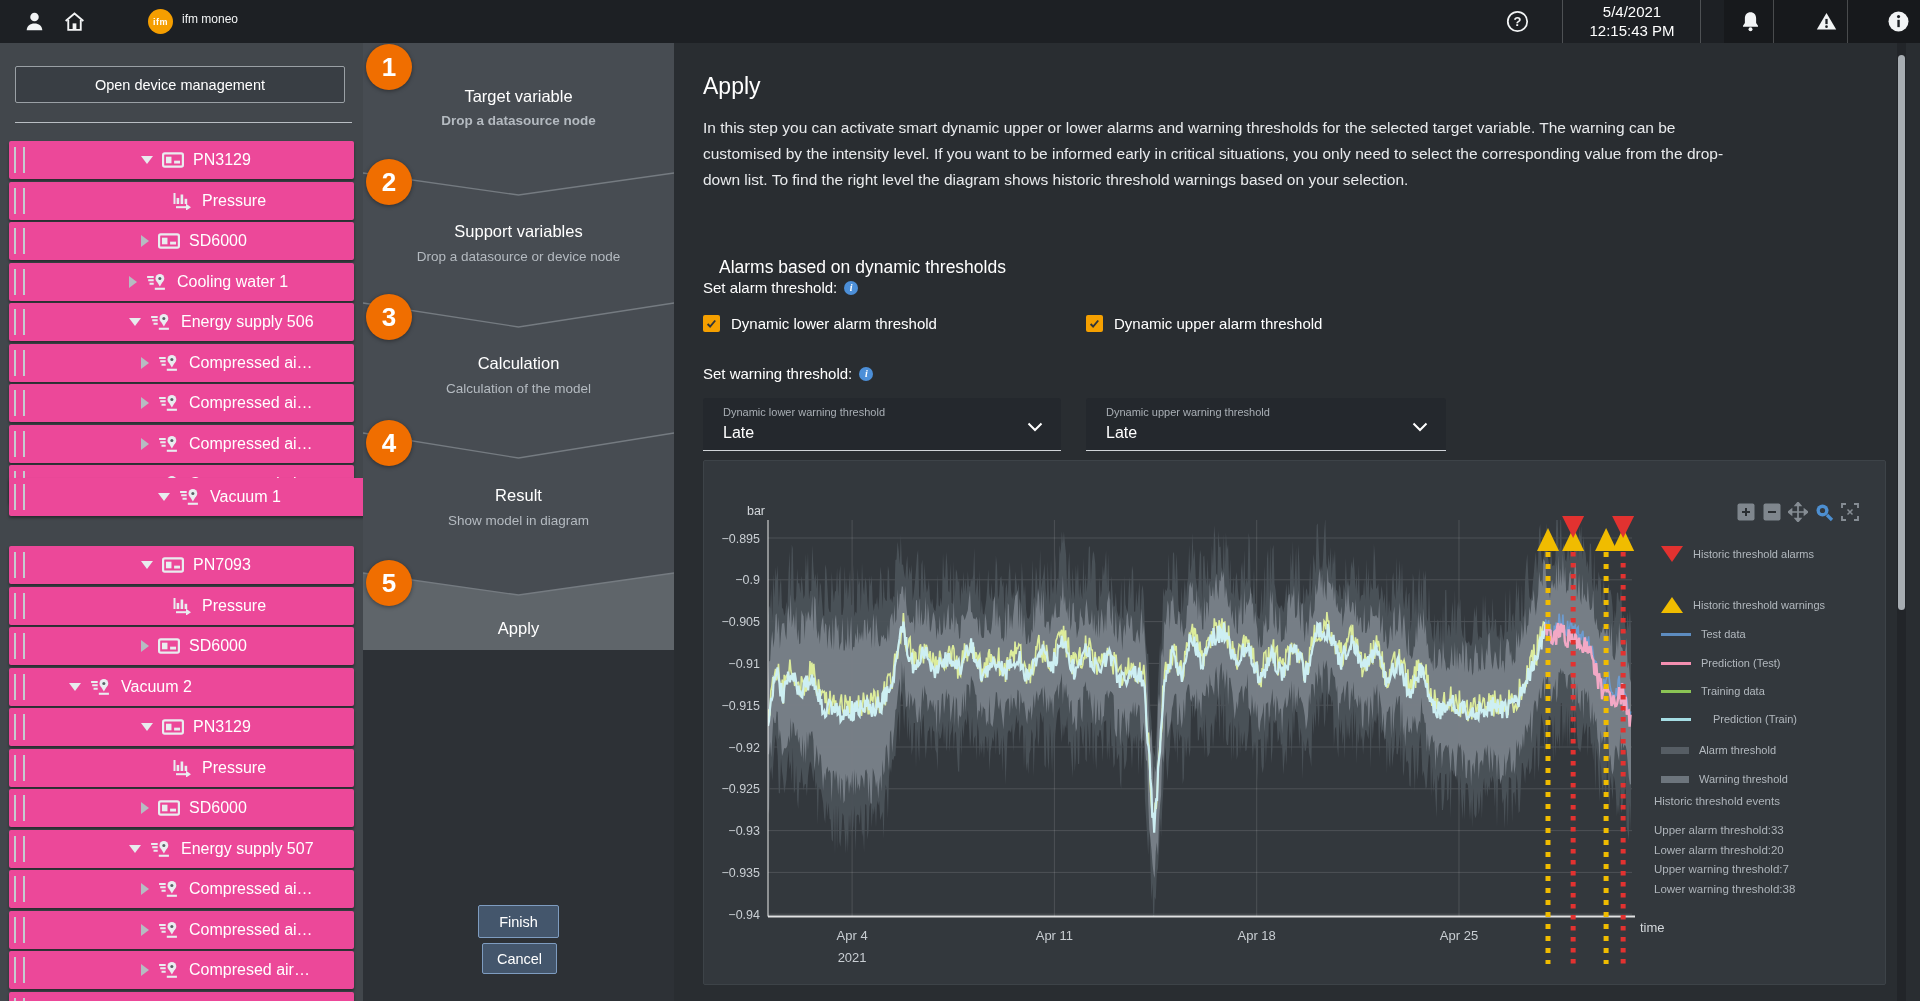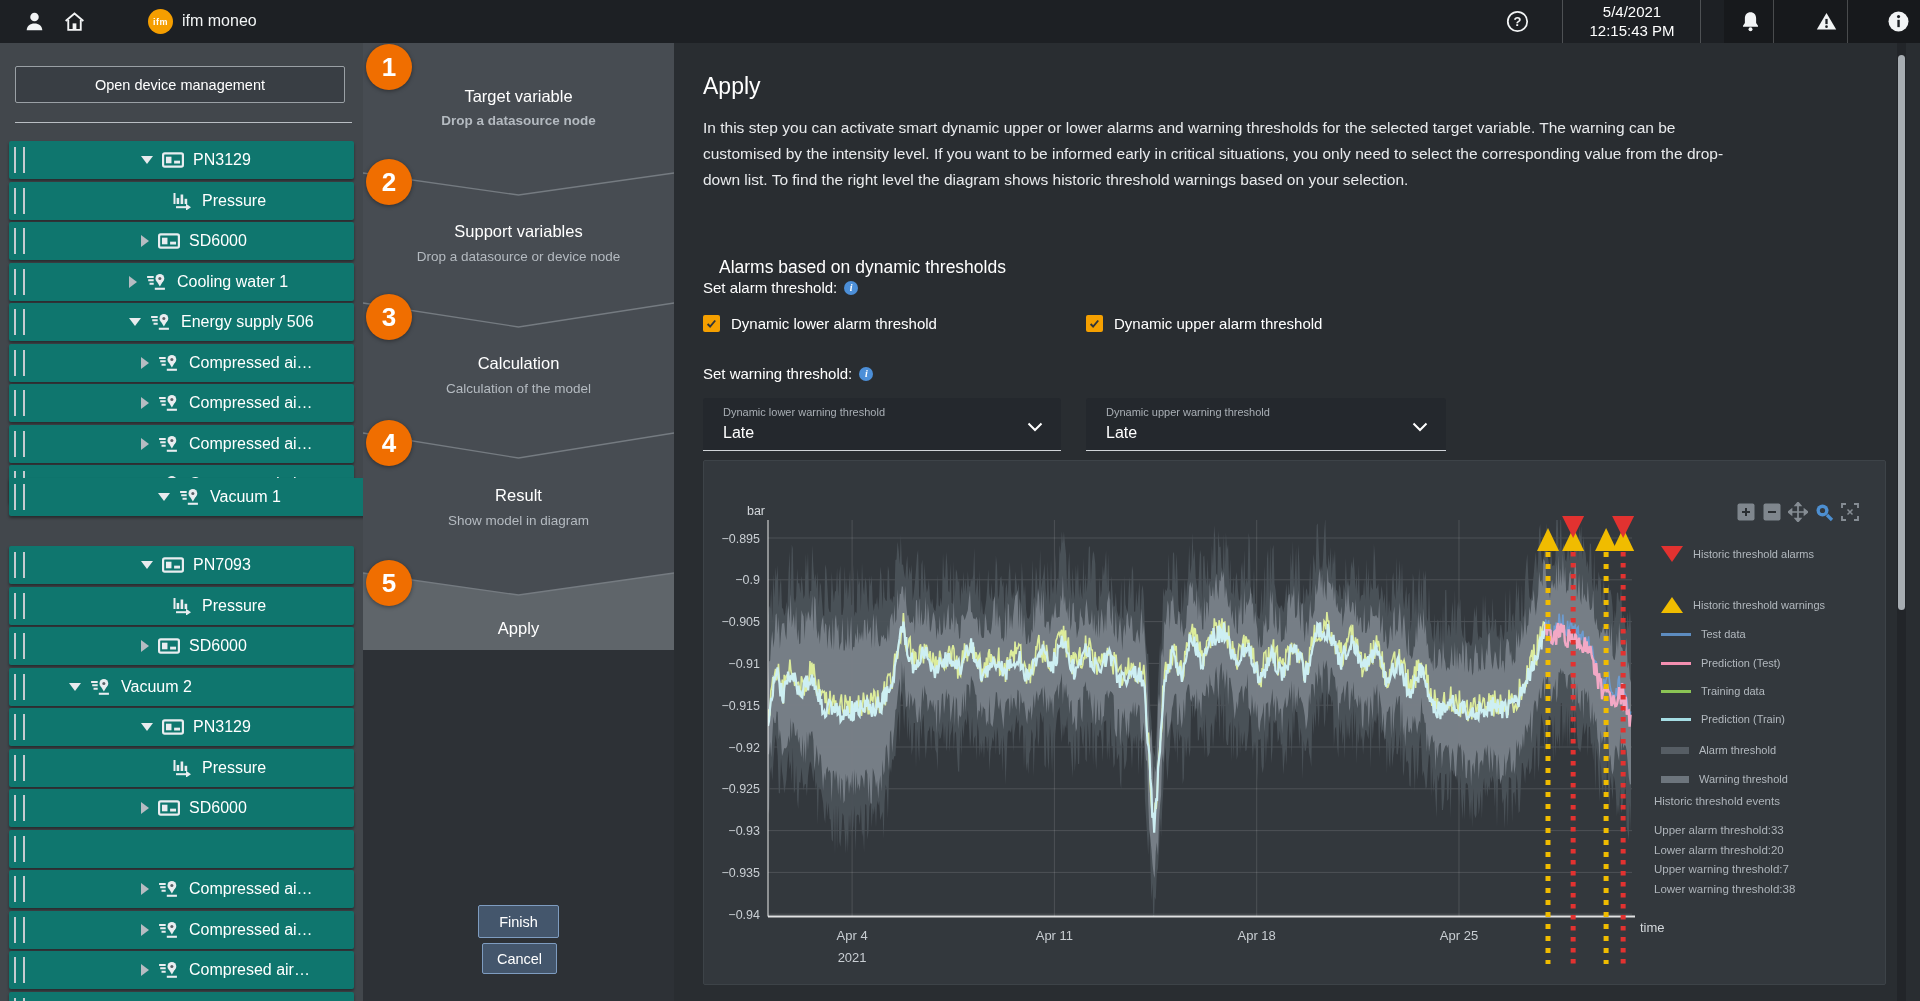--- a/index.html
+++ b/index.html
@@ -5,29 +5,29 @@
   html,body{margin:0;padding:0;background:#17191c;}
   body{width:1920px;height:1001px;overflow:hidden;font-family:"Liberation Sans",sans-serif;position:relative;
        -webkit-font-smoothing:antialiased;color:#fff;}
   .screen{position:absolute;inset:0;}
   
   .topbar{position:absolute;left:0;top:0;width:1724px;height:43px;background:#1d2024;}
   .tb-icon{position:absolute;top:9px;width:25px;height:25px;}
   .tb-icon svg{width:100%;height:100%;}
   .logo{position:absolute;left:148px;top:9px;width:25px;height:25px;border-radius:50%;background:#f59e00;
         display:flex;align-items:center;justify-content:center;font-size:9px;font-weight:bold;color:#fff;letter-spacing:.5px;}
-  .appname{position:absolute;left:182px;top:12px;font-size:16px;color:#f2f4f5;}
+  .appname{position:absolute;left:182px;top:12px;font-size:12px;color:#f2f4f5;}
   .tb-div{position:absolute;top:0;width:1px;height:43px;background:rgba(255,255,255,.22);}
   .datetime{position:absolute;left:1568px;top:3px;width:128px;text-align:center;font-size:15px;line-height:18.5px;color:#fff;}
   
   .sidebar{position:absolute;left:0;top:43px;width:363px;height:958px;background:#42474c;overflow:hidden;}
   .odm-btn{position:absolute;left:15px;top:23px;width:330px;height:37px;background:#393e44;border:1px solid #9aa0a5;
            border-radius:2px;color:#fff;font-size:14.5px;font-family:inherit;cursor:pointer;}
   .side-div{position:absolute;left:15px;top:79px;width:337px;height:1px;background:#b9bec3;}
-  .srow{position:absolute;left:9px;width:345px;height:38px;background:#0f766e;border-radius:2px;
+  .srow{position:absolute;left:9px;width:345px;height:38px;background:#ec4899;border-radius:2px;
         box-shadow:0 2px 3px rgba(0,0,0,.4);display:flex;align-items:center;cursor:pointer;}
   .handle{position:absolute;left:5px;top:6px;bottom:6px;width:7px;
           border-left:2px solid #c6cbd0;border-right:2px solid #c6cbd0;}
   .srow-c{display:flex;align-items:center;height:100%;}
   .arrow-exp{width:0;height:0;border-left:6px solid transparent;border-right:6px solid transparent;
              border-top:8px solid #e8ebee;margin-right:9px;}
   .arrow-col{width:0;height:0;border-top:6px solid transparent;border-bottom:6px solid transparent;
              border-left:8px solid #b6bcc2;margin-right:9px;}
   .sicon{width:22px;height:18px;margin-right:9px;display:flex;align-items:center;}
   .sicon svg{width:22px;height:18px;}
@@ -397,20 +397,33 @@
                 <rect x="1" y="1" width="18" height="12" rx="1.5" fill="none" stroke="#e9edf0" stroke-width="2"></rect>
                 <rect x="3.6" y="4" width="5" height="6" fill="#e9edf0"></rect>
                 <rect x="11" y="7.6" width="5.4" height="2.6" fill="#e9edf0"></rect>
               </svg>
             </span>
             <span class="slabel">SD6000</span>
           </div>
         </div>
         <div class="srow" style="top: 786.5px;">
           <span class="handle"></span>
+          <div class="srow-c" style="padding-left: 120px;">
+            <span class="arrow-exp"></span>
+            <span class="sicon">
+              <svg viewBox="0 0 20 16">
+                <path d="M1 3.5h6M2 6.5h5M3.2 9.5h3.8" stroke="#e9edf0" stroke-width="1.8"></path>
+                <circle cx="12.6" cy="4.8" r="4" fill="#e9edf0"></circle>
+                <polygon points="9.6,7 15.6,7 12.6,12" fill="#e9edf0"></polygon>
+                <circle cx="12.6" cy="4.8" r="1.4" fill="#5a6167"></circle>
+                <rect x="8" y="13.2" width="9.2" height="1.9" fill="#e9edf0"></rect>
+              </svg>
+            </span>
+            <span class="slabel">Energy supply 507</span>
+          </div>
         </div>
         <div class="srow" style="top: 827px;">
           <span class="handle"></span>
           <div class="srow-c" style="padding-left: 132px;">
             <span class="arrow-col"></span>
             <span class="sicon">
               <svg viewBox="0 0 20 16">
                 <path d="M1 3.5h6M2 6.5h5M3.2 9.5h3.8" stroke="#e9edf0" stroke-width="1.8"></path>
                 <circle cx="12.6" cy="4.8" r="4" fill="#e9edf0"></circle>
                 <polygon points="9.6,7 15.6,7 12.6,12" fill="#e9edf0"></polygon>
@@ -637,21 +650,21 @@
             <span class="lg-text">Test data</span>
           </div>
           <div class="lg-item" style="top: 193px; left: 0px;">
             <span class="lg-line" style="background: rgb(244, 143, 177);"></span>
             <span class="lg-text">Prediction (Test)</span>
           </div>
           <div class="lg-item" style="top: 221px; left: 0px;">
             <span class="lg-line" style="background: rgb(139, 196, 85);"></span>
             <span class="lg-text">Training data</span>
           </div>
-          <div class="lg-item" style="top: 249px; left: 0px;">
+          <div class="lg-item" style="top: 249px; left: 0px; gap: 12px;">
             <span class="lg-line" style="background: rgb(165, 221, 228);"></span>
             <span class="lg-text">Prediction (Train)</span>
           </div>
           <div class="lg-item" style="top: 280px; left: 0px;">
             <span class="lg-band" style="background: rgb(86, 93, 100);"></span>
             <span class="lg-text">Alarm threshold</span>
           </div>
           <div class="lg-item" style="top: 309px; left: 0px;">
             <span class="lg-band" style="background: rgb(109, 117, 125);"></span>
             <span class="lg-text">Warning threshold</span>

